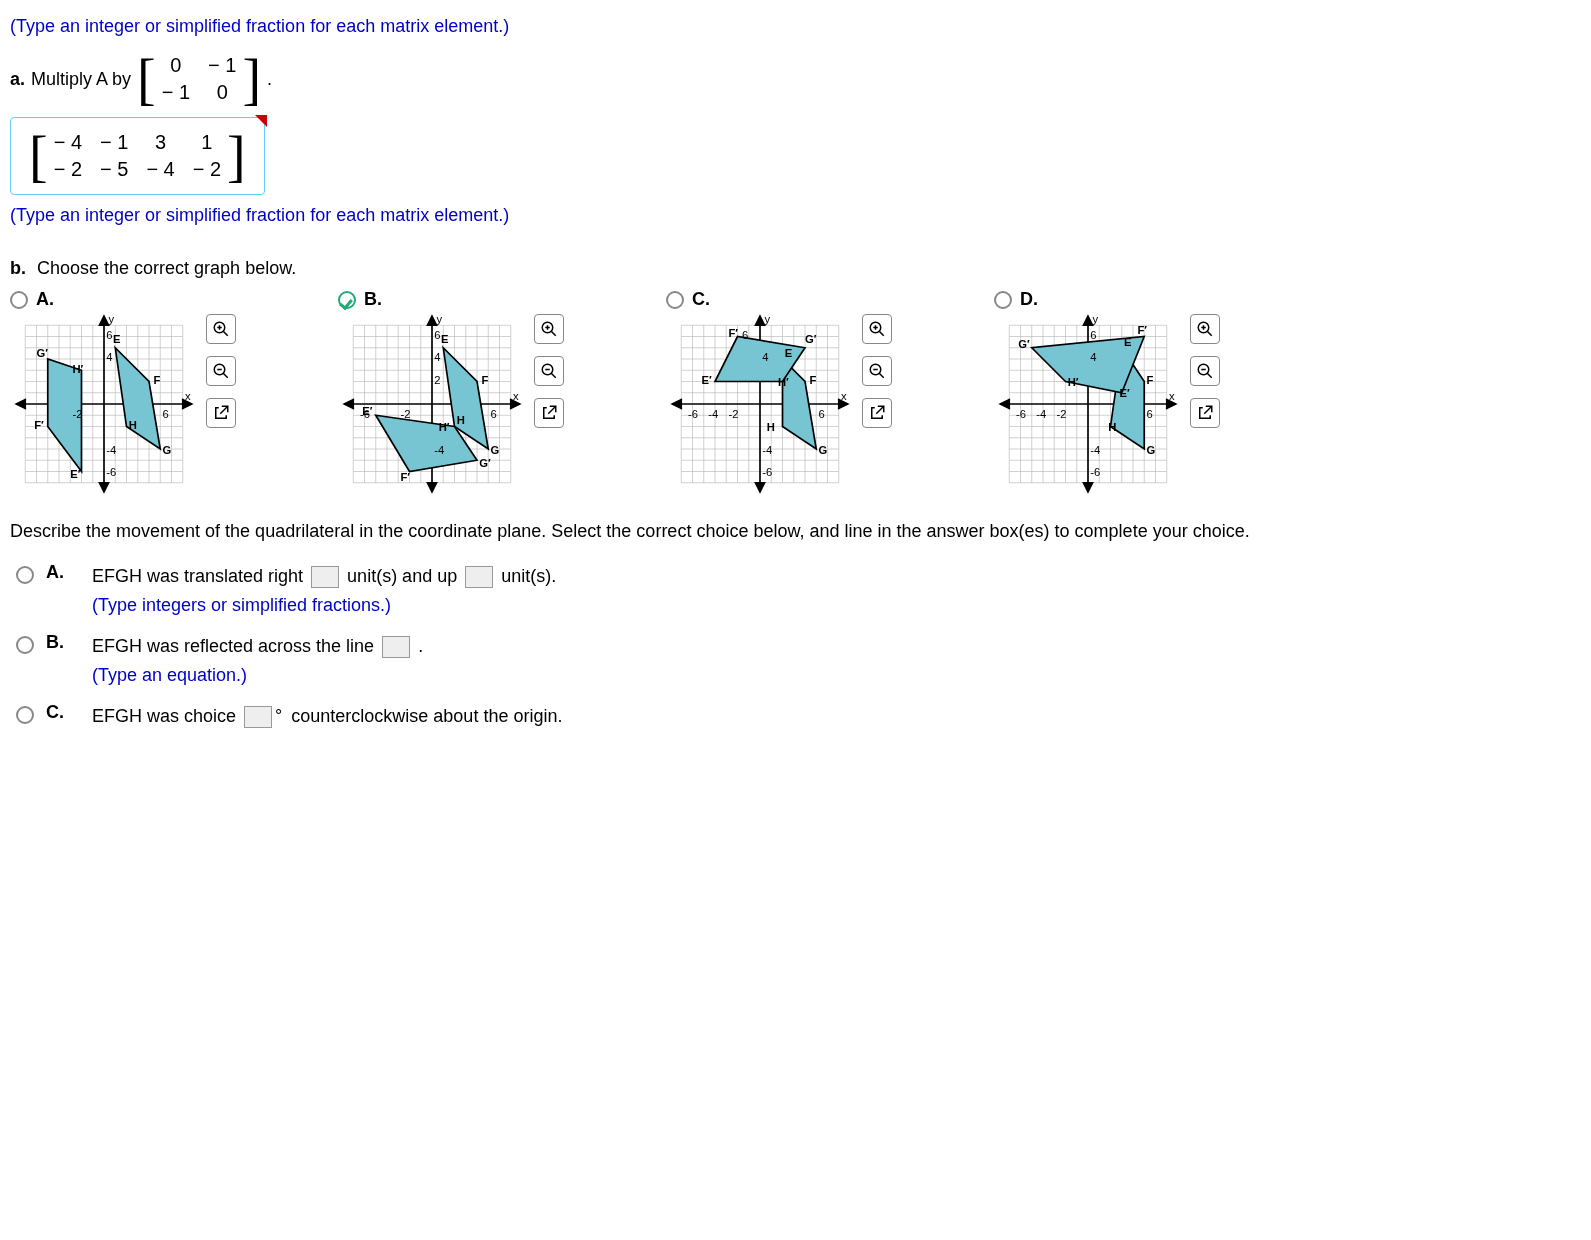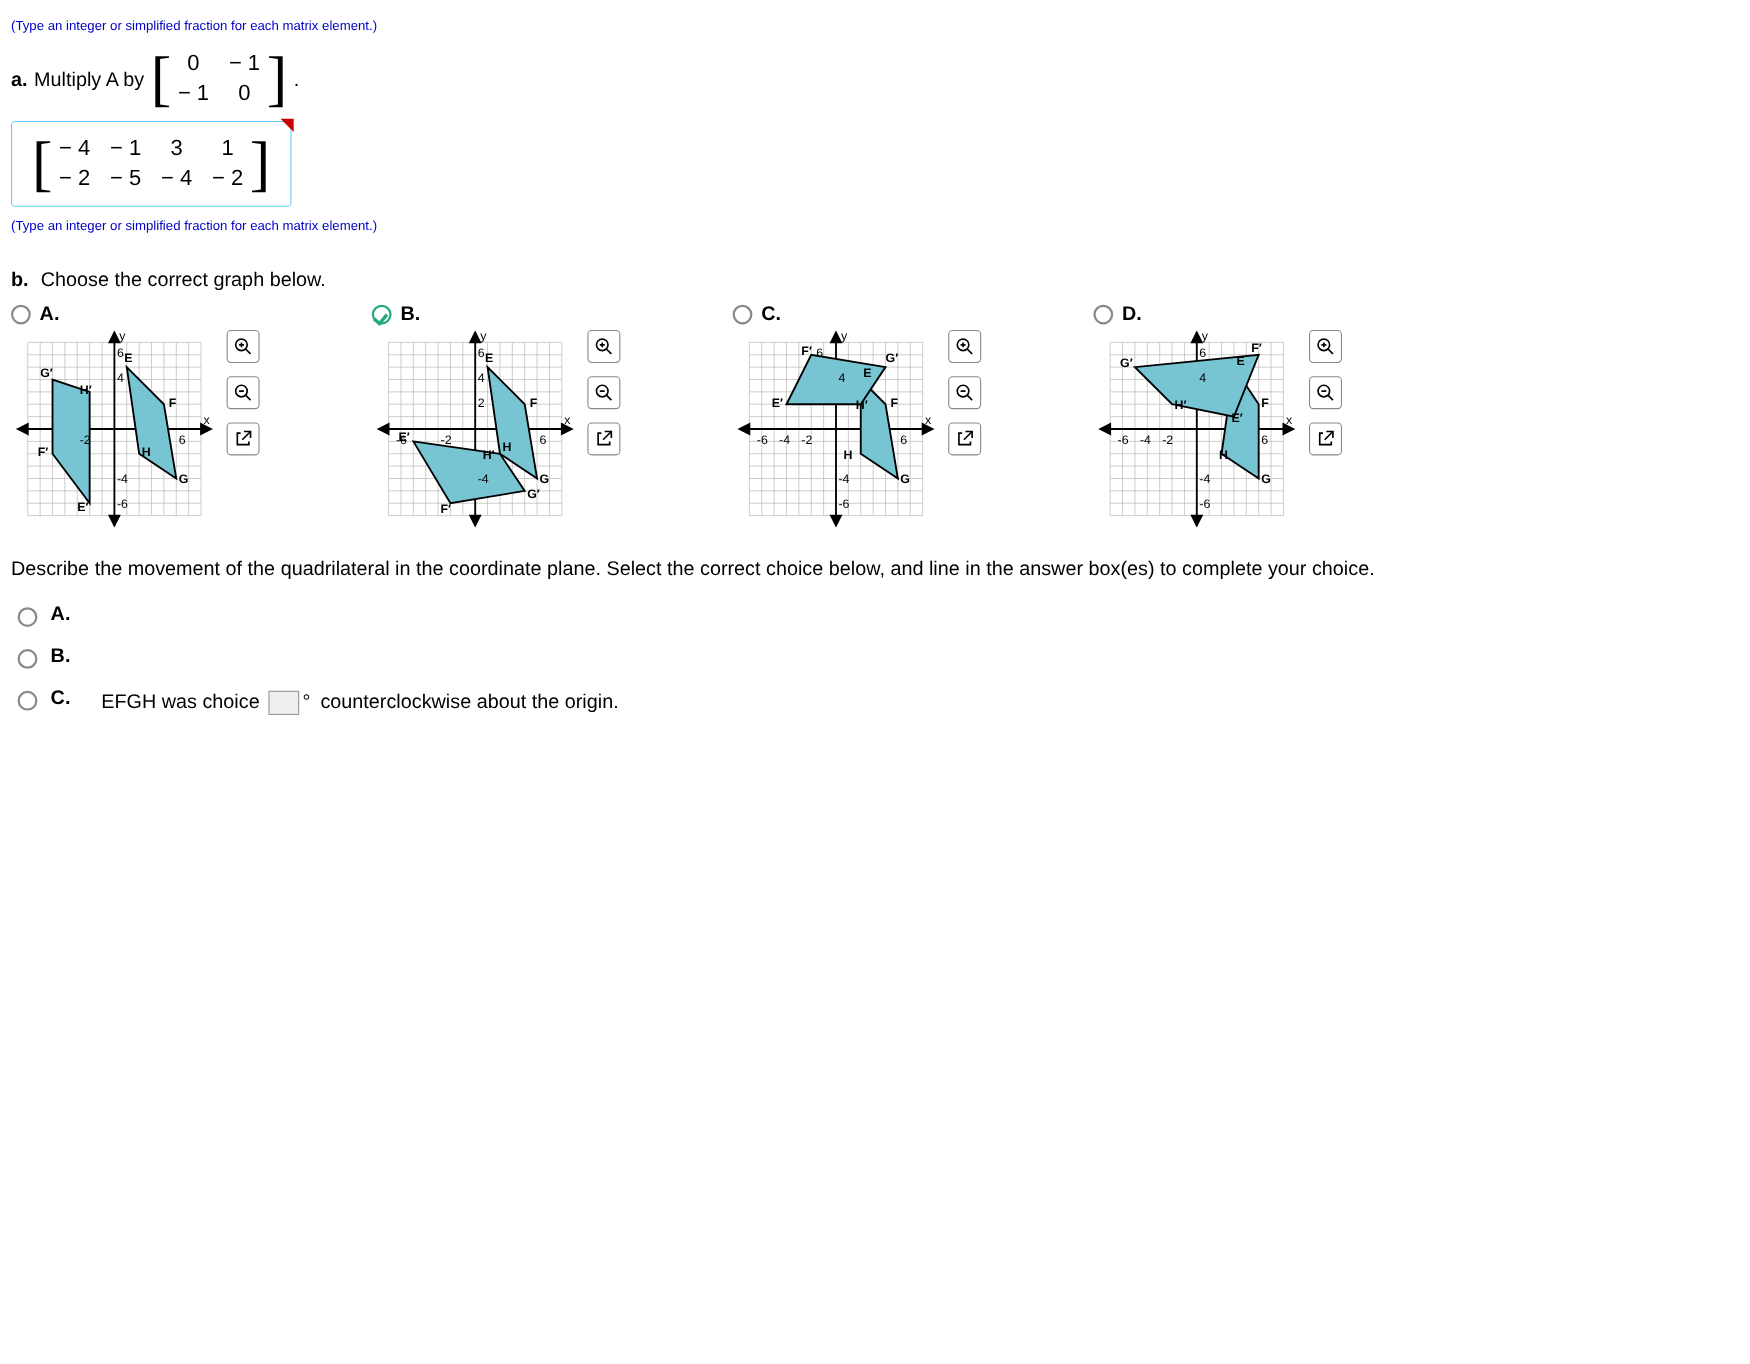--- a/index.html
+++ b/index.html
@@ -1,17 +1,17 @@
 <!DOCTYPE html>
 <html><head>
 <meta charset="utf-8">
 <style>
 html,body{margin:0;padding:0;font-family:Arial,Helvetica,sans-serif;font-size:18px;color:#000;background:#fff}
 .page{padding:10px 10px 20px 10px;width:1571px;box-sizing:border-box}
-.hint{color:#0000c8;font-size:12px;margin:6px 0 14px 0}
+.hint{color:#0000c8;font-size:18px;margin:6px 0 14px 0}
 .row{display:flex;align-items:center;margin:4px 0}
 .bold{font-weight:bold}
 .matrix{display:inline-flex;align-items:center;margin:0 6px}
 .bracket{font-size:56px;font-family:'Times New Roman',serif;line-height:56px}
 .mgrid{display:grid;gap:4px 18px;margin:0 6px;font-size:20px}
 .mgrid.g2{grid-template-columns:repeat(2,auto)}
 .mgrid.g4{grid-template-columns:repeat(4,auto)}
 .mgrid span{text-align:center;min-width:28px}
 .mbox{position:relative;display:inline-block;border:1px solid #6cf;border-radius:4px;padding:10px 12px 10px 12px;margin:6px 0 4px 0}
 .mbox::after{content:'';position:absolute;top:-3px;right:-3px;width:0;height:0;border-left:12px solid transparent;border-top:12px solid #c00}
@@ -477,24 +477,42 @@
   </div>
 
 </div>
 
 <div class="desc">Describe the movement of the quadrilateral in the coordinate plane. Select the correct choice below, and line in the answer box(es) to complete your choice.</div>
 
 <div class="opts">
   <div class="opt">
     <span class="radio"></span>
     <span class="lbl">A.</span>
+    <div class="optbody">
+      <div class="textline">
+        <span>EFGH was translated right</span>
+        <span class="fillbox"></span>
+        <span>unit(s) and up</span>
+        <span class="fillbox"></span>
+        <span>unit(s).</span>
+      </div>
+      <div class="hint" style="margin:0">(Type integers or simplified fractions.)</div>
+    </div>
   </div>
   <div class="opt">
     <span class="radio"></span>
     <span class="lbl">B.</span>
+    <div class="optbody">
+      <div class="textline">
+        <span>EFGH was reflected across the line</span>
+        <span class="fillbox"></span>
+        <span>.</span>
+      </div>
+      <div class="hint" style="margin:0">(Type an equation.)</div>
+    </div>
   </div>
   <div class="opt">
     <span class="radio"></span>
     <span class="lbl">C.</span>
     <div class="optbody">
       <div class="textline">
         <span>EFGH was choice</span>
         <span class="fillbox"></span><span>°</span>
         <span style="margin-left:4px">counterclockwise about the origin.</span>
       </div>

